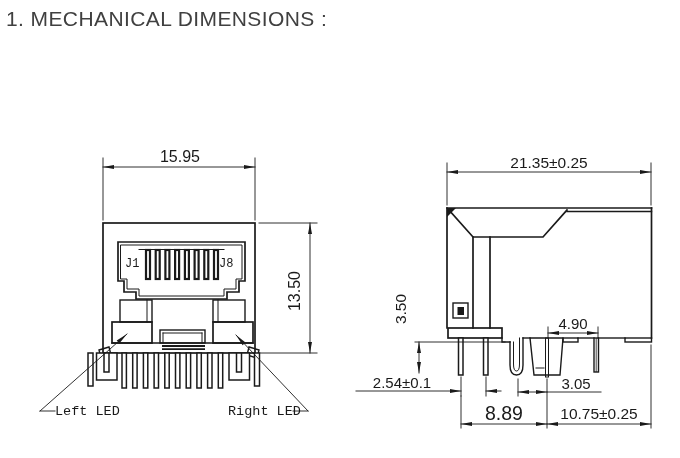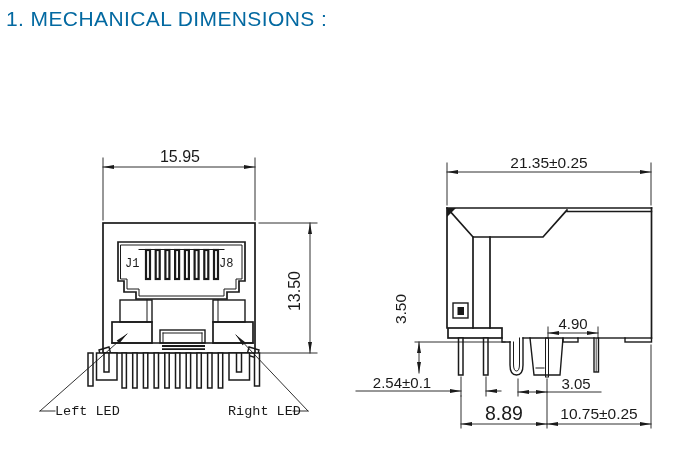--- a/index.html
+++ b/index.html
@@ -1,18 +1,18 @@
 <!DOCTYPE html>
 <html><head>
 <meta charset="utf-8">
 <style>
   html,body{margin:0;padding:0;background:#ffffff;}
   #stage{position:relative;width:680px;height:458px;background:#ffffff;overflow:hidden;
          font-family:"Liberation Sans",sans-serif;}
-  #doc-title{position:absolute;left:6px;top:7px;font-size:21px;color:#0369a1;
+  #doc-title{position:absolute;left:6px;top:7px;font-size:21px;color:#404040;
              letter-spacing:0.4px;font-family:"Liberation Sans",sans-serif;white-space:pre;}
   svg{position:absolute;left:0;top:0;}
   .obj{stroke:#1a1a1a;stroke-width:1.7;fill:none;stroke-linecap:square;}
   .obj2{stroke:#1a1a1a;stroke-width:1.4;fill:none;stroke-linecap:square;}
   .fine{stroke:#1a1a1a;stroke-width:1;fill:none;stroke-linecap:square;}
   .dim{stroke:#1a1a1a;stroke-width:0.9;fill:none;stroke-linecap:square;}
   .arr{fill:#1a1a1a;stroke:none;}
   .dimtxt{fill:#1a1a1a;font-family:"Liberation Sans",sans-serif;}
   .cadtxt{fill:#1a1a1a;font-family:"Liberation Mono",monospace;}
   .whitefill{fill:#ffffff;}

